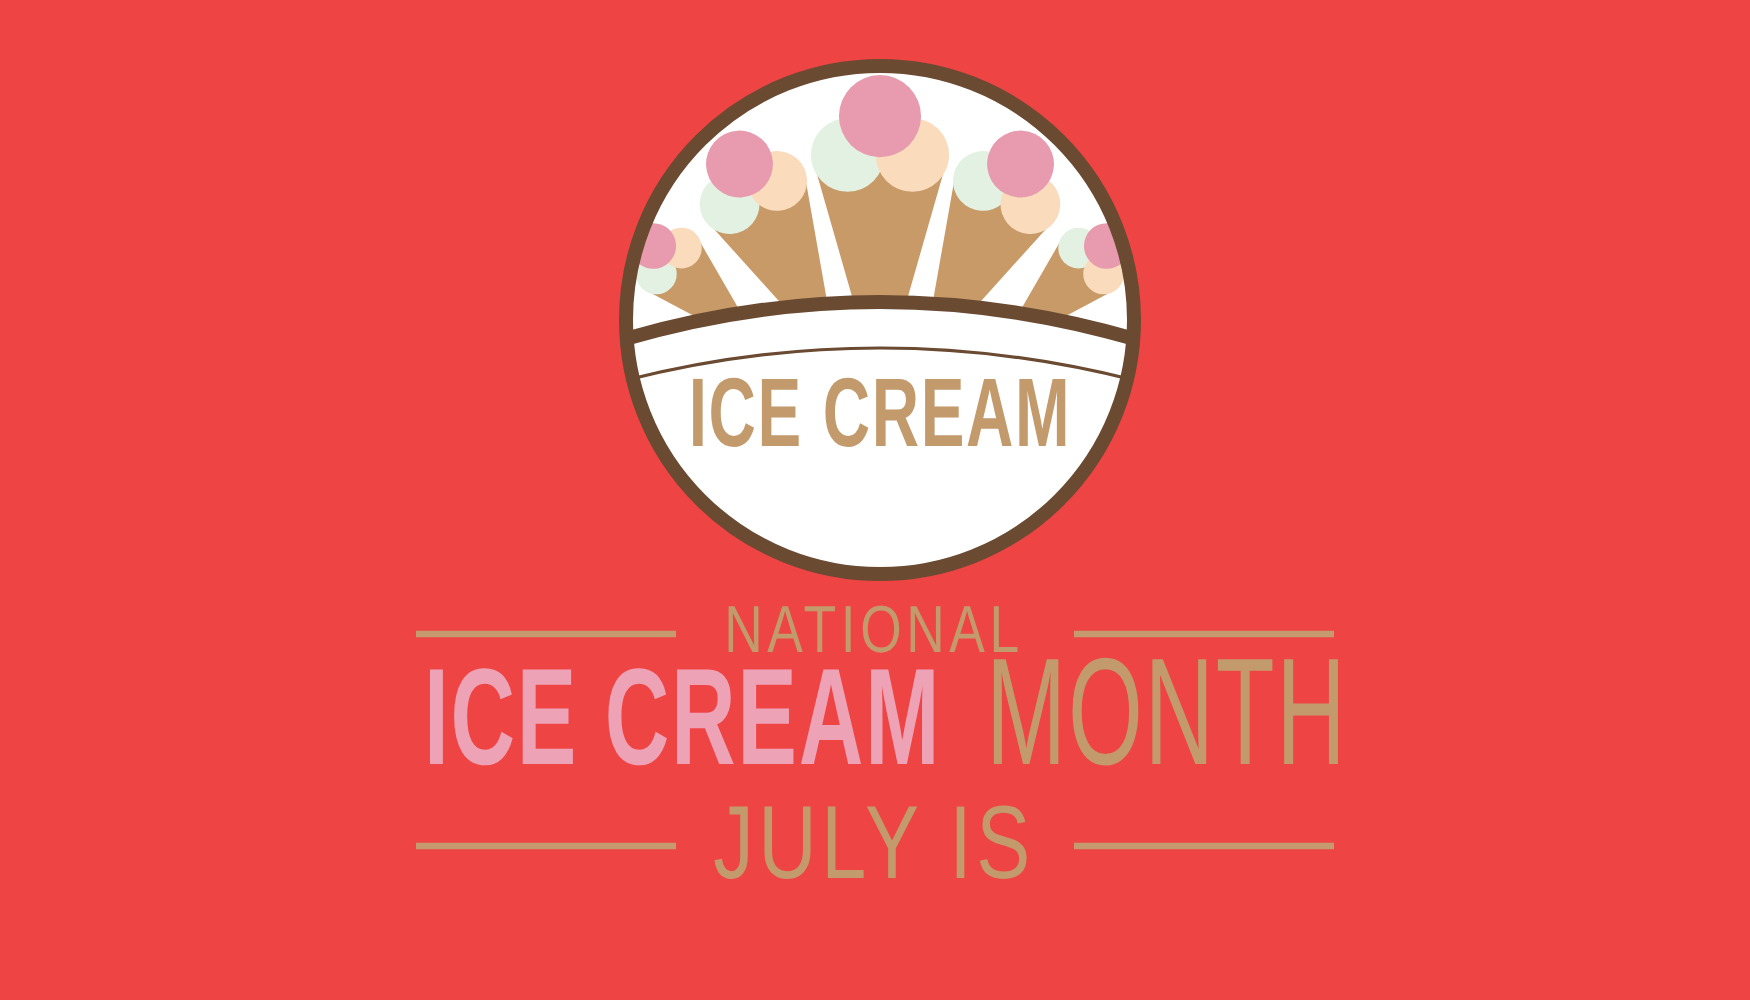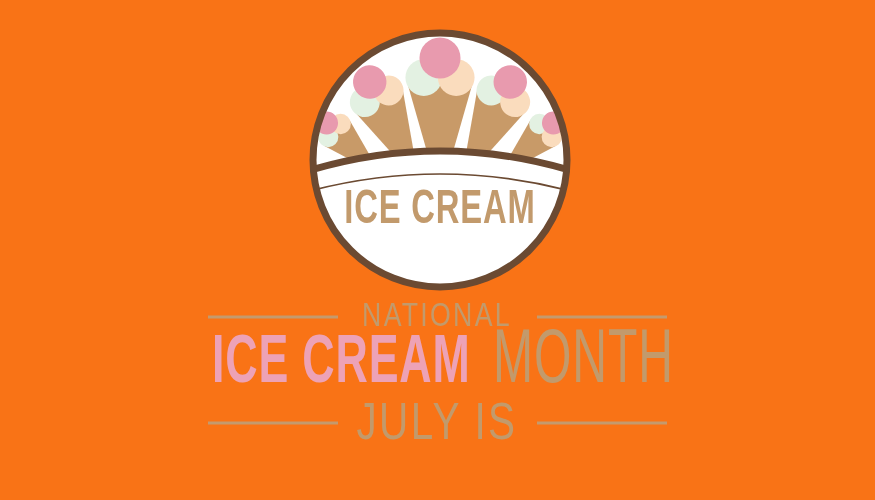--- a/index.html
+++ b/index.html
@@ -10,21 +10,21 @@
     width: 875px;
     height: 500px;
     background: #ffffff;
     font-family: "Liberation Sans", sans-serif;
     overflow: hidden;
   }
   #poster {
     position: relative;
     width: 875px;
     height: 500px;
-    background: #f97316;
+    background: #ef4444;
   }
 
   
   #badge-wrap {
     position: absolute;
     left: 307px;
     top: 27px;
     width: 266px;
     height: 266px;
   }

